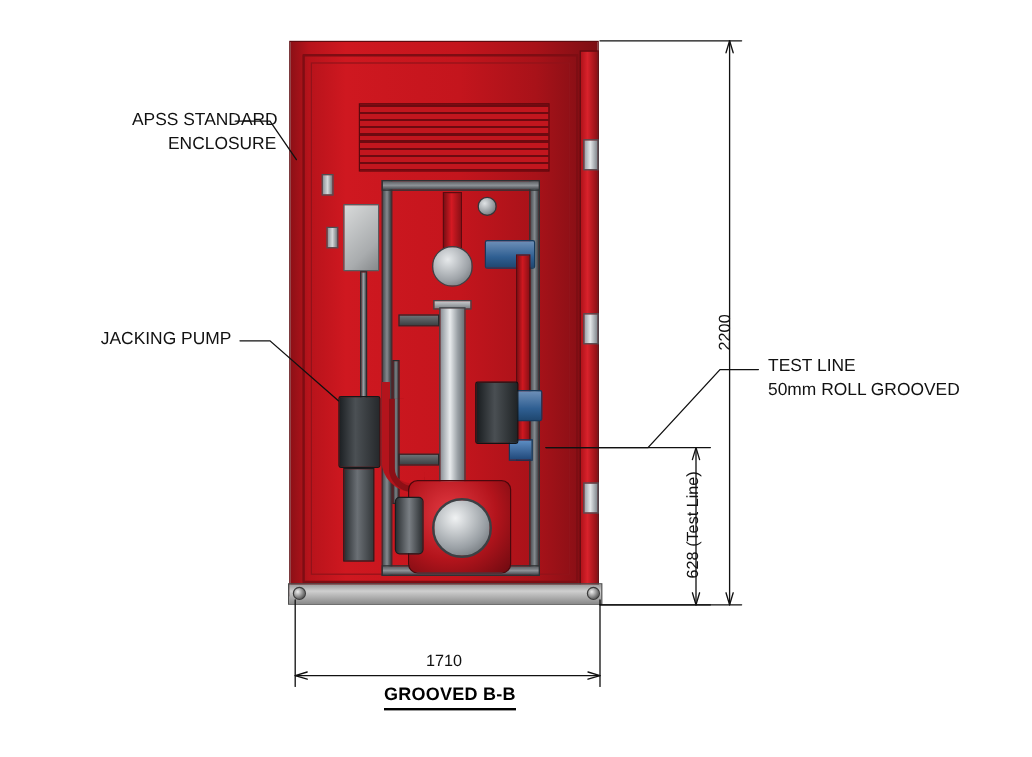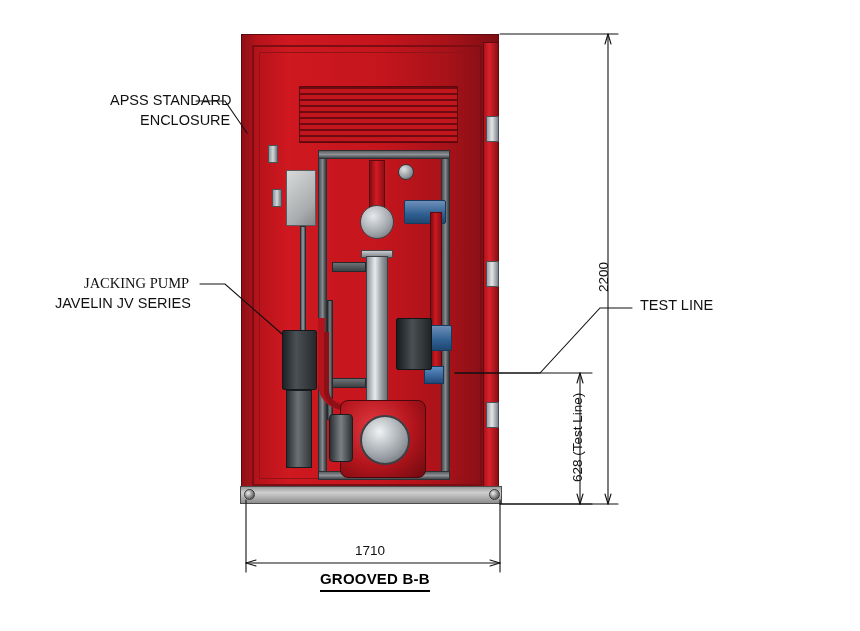--- a/index.html
+++ b/index.html
@@ -355,24 +355,24 @@
 
       <path d="M246,563 L500,563"></path>
       <path d="M246,563 L256,560 M246,563 L256,566"></path>
       <path d="M500,563 L490,560 M500,563 L490,566"></path>
     </g>
   </svg>
 
   <div class="lbl" style="left:66px; top:92px;margin-left:44px;">APSS STANDARD</div>
   <div class="lbl" style="left:100px; top:112px;margin-left:40px;">ENCLOSURE</div>
 
-  <div class="lbl" style="left:84px; top:275px;font-family:Liberation Serif, serif;">JACKING PUMP</div>
-  <div class="lbl" style="left:55px; top:295px;">JAVELIN JV SERIES</div>
+  <div class="lbl" style="left:84px; top:275px;">JACKING PUMP</div>
 
   <div class="lbl" style="left:640px; top:297px;">TEST LINE</div>
+  <div class="lbl" style="left:640px; top:317px;">50mm ROLL GROOVED</div>
 
   <div class="dim-text vert" style="left:596px; top:292px;">2200</div>
   <div class="dim-text vert" style="left:570px; top:482px;">628 (Test Line)</div>
   <div class="dim-text" style="left:355px; top:543px;">1710</div>
 
   <div class="section-title" style="left:320px; top:570px;">GROOVED B-B</div>
   <div class="section-underline" style="left:320px; top:590px; width:110px;"></div>
 
 </div>
 

